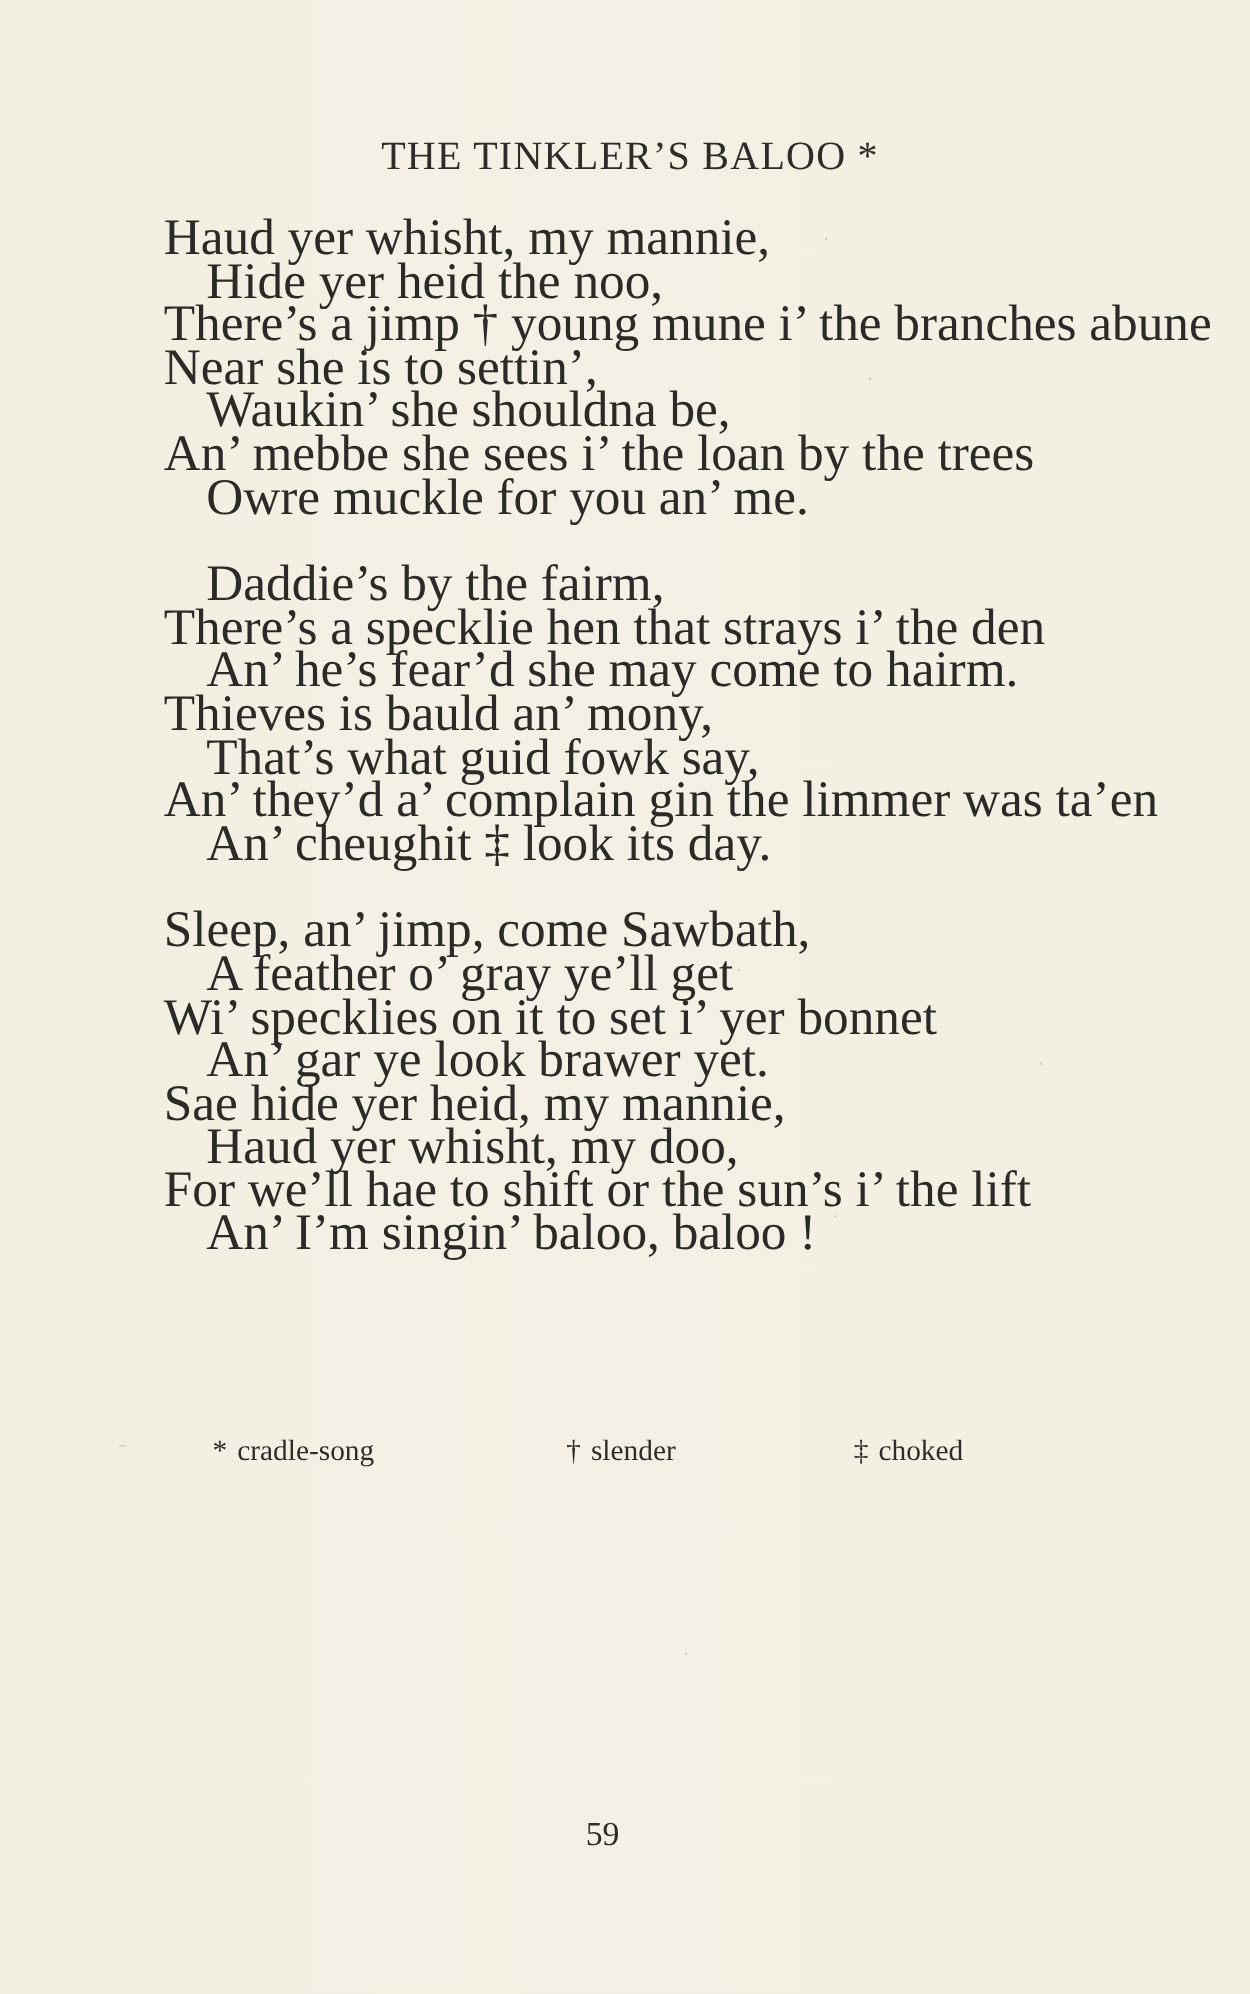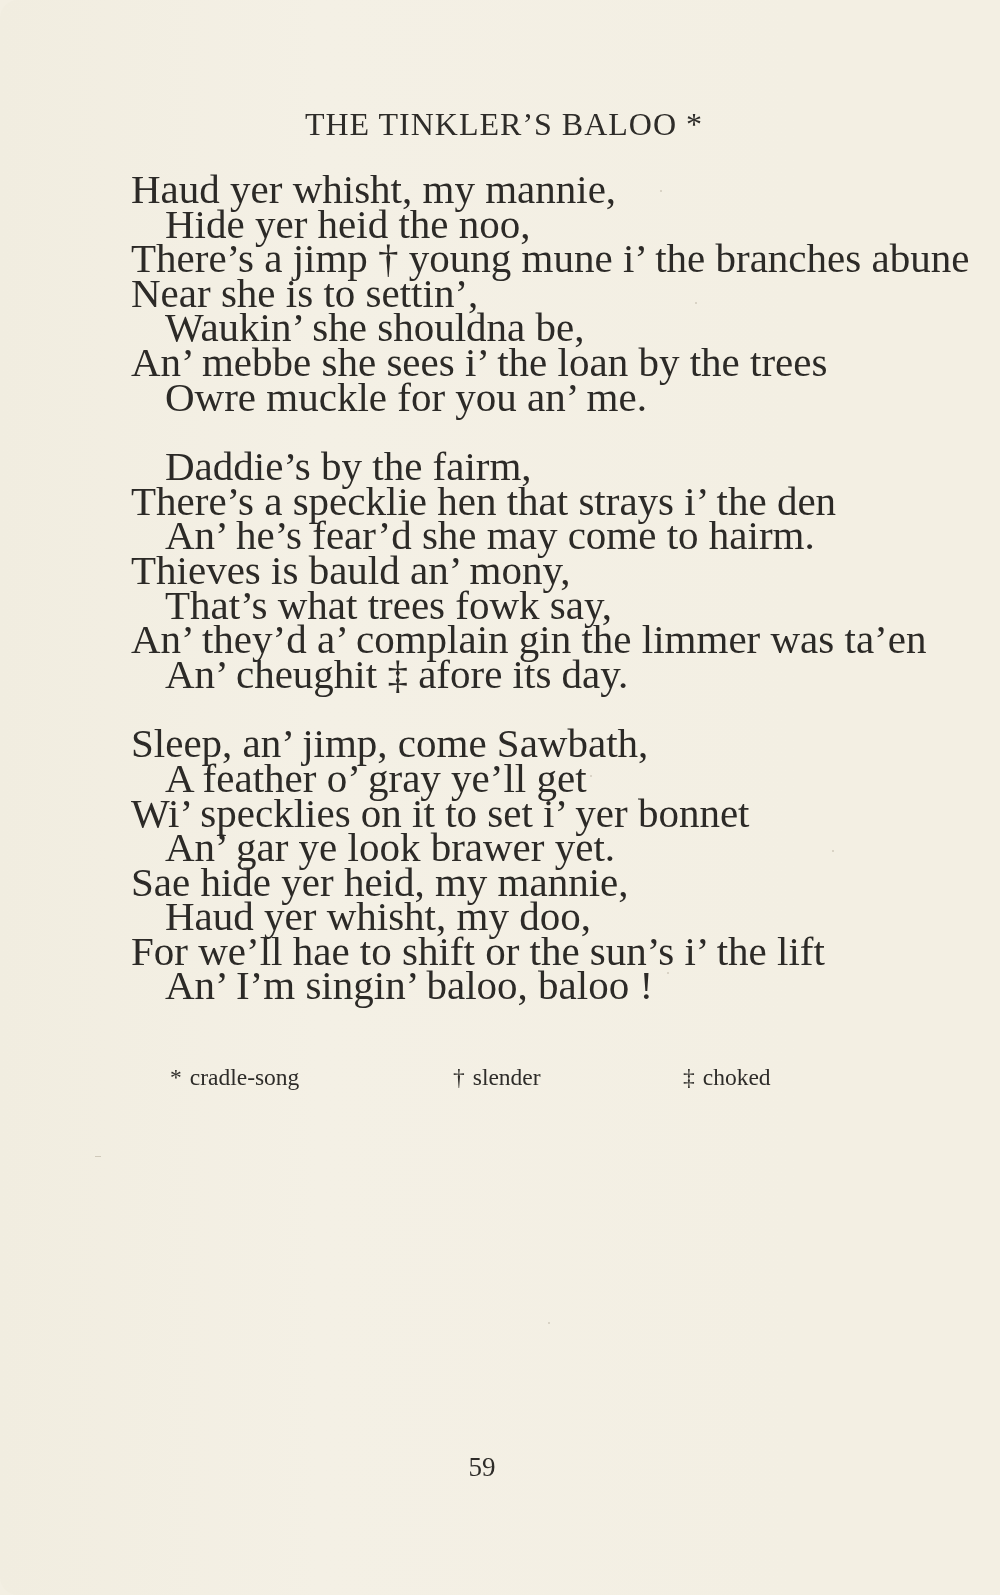--- a/index.html
+++ b/index.html
@@ -52,21 +52,21 @@
       font-size: 41px;
       line-height: 34.6px;
       height: 34.6px;
       white-space: nowrap;
     }
     .line.indent {
       padding-left: 34px;
     }
     .footnotes {
       position: absolute;
-      top: 1064px;
+      top: 1148px;
       left: 0;
       width: 1000px;
       height: 30px;
       font-size: 23.5px;
       color: #2e2c29;
     }
     .fn {
       position: absolute;
       top: 0;
       white-space: nowrap;
@@ -110,23 +110,23 @@
       <div class="line">Near she is to settin’,</div>
       <div class="line indent">Waukin’ she shouldna be,</div>
       <div class="line">An’ mebbe she sees i’ the loan by the trees</div>
       <div class="line indent">Owre muckle for you an’ me.</div>
     </div>
     <div class="stanza">
       <div class="line indent">Daddie’s by the fairm,</div>
       <div class="line">There’s a specklie hen that strays i’ the den</div>
       <div class="line indent">An’ he’s fear’d she may come to hairm.</div>
       <div class="line">Thieves is bauld an’ mony,</div>
-      <div class="line indent">That’s what trees fowk say,</div>
+      <div class="line indent">That’s what guid fowk say,</div>
       <div class="line">An’ they’d a’ complain gin the limmer was ta’en</div>
-      <div class="line indent">An’ cheughit ‡ afore its day.</div>
+      <div class="line indent">An’ cheughit ‡ look its day.</div>
     </div>
     <div class="stanza">
       <div class="line">Sleep, an’ jimp, come Sawbath,</div>
       <div class="line indent">A feather o’ gray ye’ll get</div>
       <div class="line">Wi’ specklies on it to set i’ yer bonnet</div>
       <div class="line indent">An’ gar ye look brawer yet.</div>
       <div class="line">Sae hide yer heid, my mannie,</div>
       <div class="line indent">Haud yer whisht, my doo,</div>
       <div class="line">For we’ll hae to shift or the sun’s i’ the lift</div>
       <div class="line indent">An’ I’m singin’ baloo, baloo !</div>

